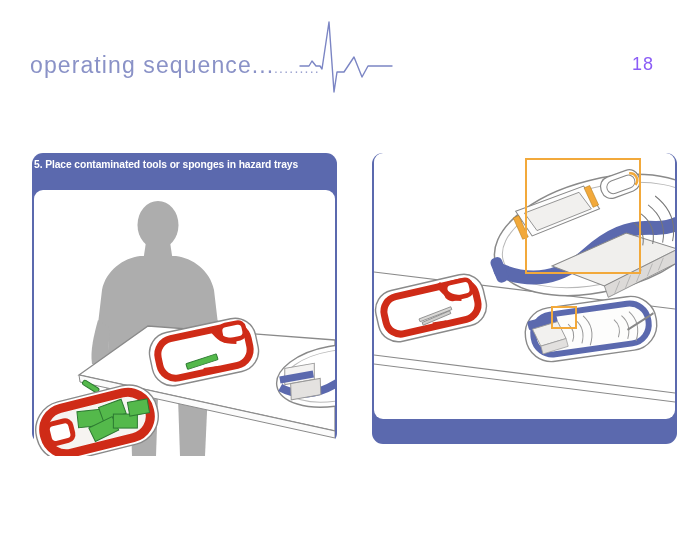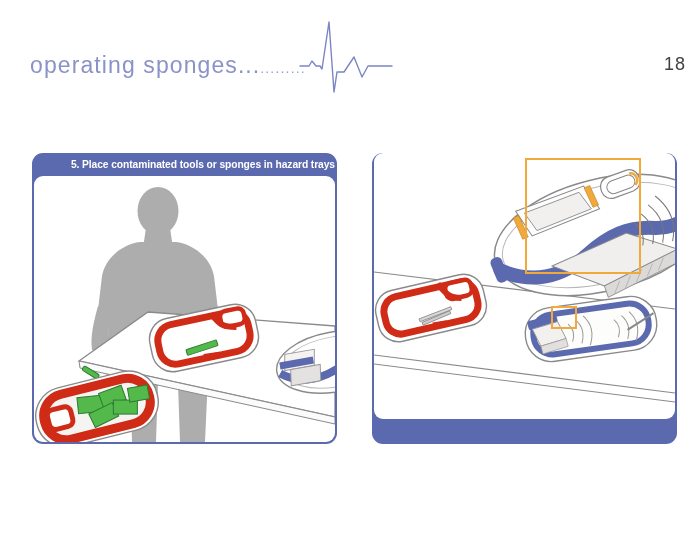--- a/index.html
+++ b/index.html
@@ -30,39 +30,38 @@
     width: 96px;
     height: 82px;
   }
   .page-number {
     position: absolute;
     left: 626px;
     top: 54px;
     width: 34px;
     text-align: center;
     font-size: 18px;
-    color: #404040;
+    color: #8b5cf6;
     letter-spacing: 1px;
-    margin-left: 32px;
   }
   .panel {
     position: absolute;
     top: 153px;
     width: 305px;
     height: 291px;
     background: #5b69ae;
     border-radius: 11px;
     padding: 0 2px 2px 2px;
   }
   .panel-left  { left: 32px; }
   .panel-right { left: 372px; }
   .panel-caption {
-    height: 23px;
+    height: 37px;
     line-height: 23px;
-    text-align: right;
+    text-align: left;
     color: #ffffff;
     font-size: 10.3px;
     font-weight: bold;
     letter-spacing: -0.1px;
     white-space: nowrap;
     overflow: hidden;
   }
   .panel-body {
     width: 301px;
     height: 266px;
@@ -70,21 +69,21 @@
     border-radius: 9px;
     overflow: hidden;
   }
   .panel-body svg { display: block; }
 </style>
 </head>
 <body>
 
 <div class="page">
 
-  <div class="page-title"><span>operating sponges</span><span class="dots-large">...</span><span class="dots-trail">.........</span></div>
+  <div class="page-title"><span>operating sequence</span><span class="dots-large">...</span><span class="dots-trail">.........</span></div>
 
   <div class="ekg-wrap">
     <svg width="96" height="82" viewBox="0 0 96 82">
       <polyline points="1,50 10,50 13,45 17,50 21,50 23,53 30,6 35,76 38,56 45,56 55,41 63,61 69,50 93,50" fill="none" stroke="#7b85c4" stroke-width="1.4" stroke-linejoin="round" stroke-linecap="round"></polyline>
     </svg>
   </div>
 
   <div class="page-number">18</div>
 
   <section class="panel panel-left">

